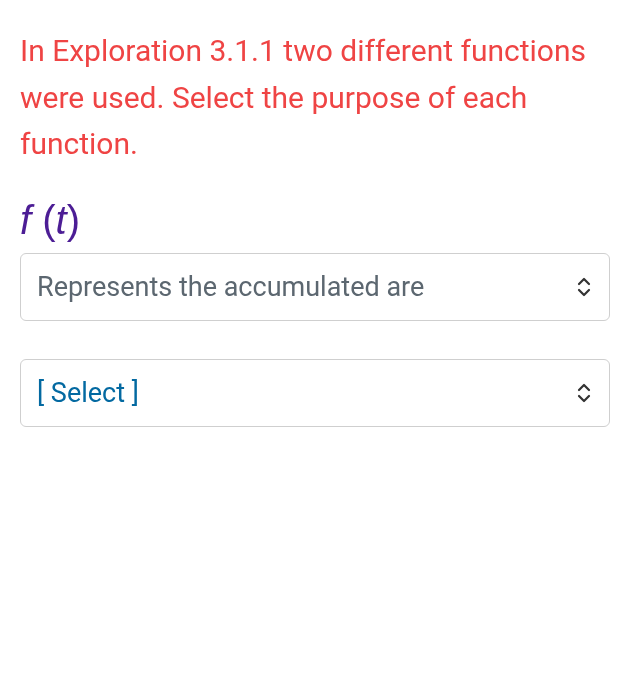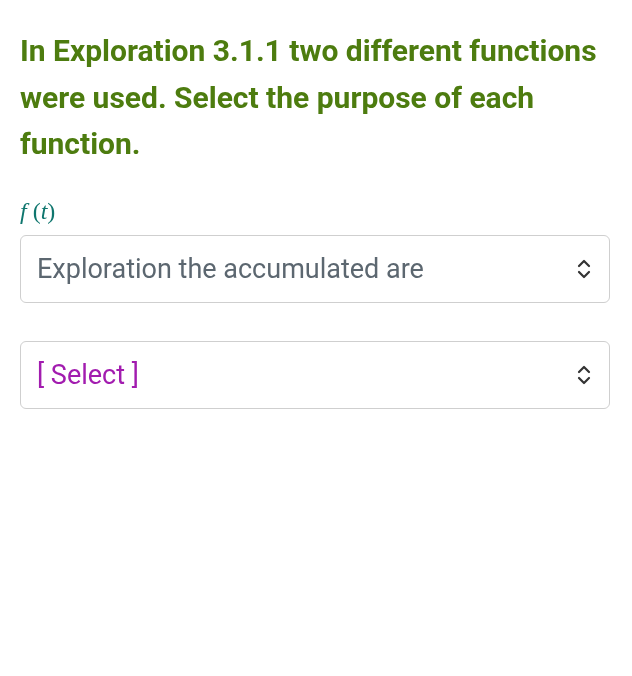--- a/index.html
+++ b/index.html
@@ -9,31 +9,31 @@
     }
     body {
       font-family: -apple-system, BlinkMacSystemFont, "Segoe UI", Roboto, Helvetica, Arial, sans-serif;
       padding: 28px 20px;
       width: 632px;
       background: #ffffff;
     }
     .prompt-text {
       font-size: 30px;
       line-height: 1.55;
-      color: #4d7c0f;
-      font-weight: 700;
+      color: #ef4444;
+      font-weight: 400;
       margin-bottom: 30px;
     }
     .question-block {
       margin-bottom: 38px;
     }
     .function-label {
-      font-family: Liberation Serif, serif;
-      font-size: 24px;
-      color: #0f766e;
+      font-family: Liberation Sans, sans-serif;
+      font-size: 40px;
+      color: #4c1d95;
       margin-bottom: 10px;
       font-style: italic;
     }
     .function-label .paren {
       font-style: normal;
     }
     .function-label .var {
       font-style: italic;
     }
     .function-label .func-name {
@@ -53,21 +53,21 @@
     }
     .select-text {
       font-size: 27px;
       color: #5c6770;
       white-space: nowrap;
       overflow: hidden;
       font-weight: 400;
       flex: 1;
     }
     .select-text.placeholder {
-      color: #a21caf;
+      color: #0369a1;
     }
     .chevron-icon {
       position: absolute;
       right: 16px;
       top: 50%;
       transform: translateY(-50%);
       width: 18px;
       height: 22px;
       display: flex;
       flex-direction: column;
@@ -82,21 +82,21 @@
 </head>
 <body>
 
 <div class="prompt-text">In Exploration 3.1.1 two different functions were used. Select the purpose of each function.</div>
 
 <div class="question-block">
   <div class="function-label">
     <span class="func-name">f</span><span class="paren"> (</span><span class="var">t</span><span class="paren">)</span>
   </div>
   <div class="select-box">
-    <span class="select-text">Exploration the accumulated are</span>
+    <span class="select-text">Represents the accumulated are</span>
     <span class="chevron-icon">
       <svg width="16" height="20" viewBox="0 0 16 20">
         <path d="M3 7 L8 2 L13 7" stroke="#333" stroke-width="2.2" fill="none" stroke-linecap="round" stroke-linejoin="round"></path>
         <path d="M3 13 L8 18 L13 13" stroke="#333" stroke-width="2.2" fill="none" stroke-linecap="round" stroke-linejoin="round"></path>
       </svg>
     </span>
   </div>
 </div>
 
 <div class="question-block">

